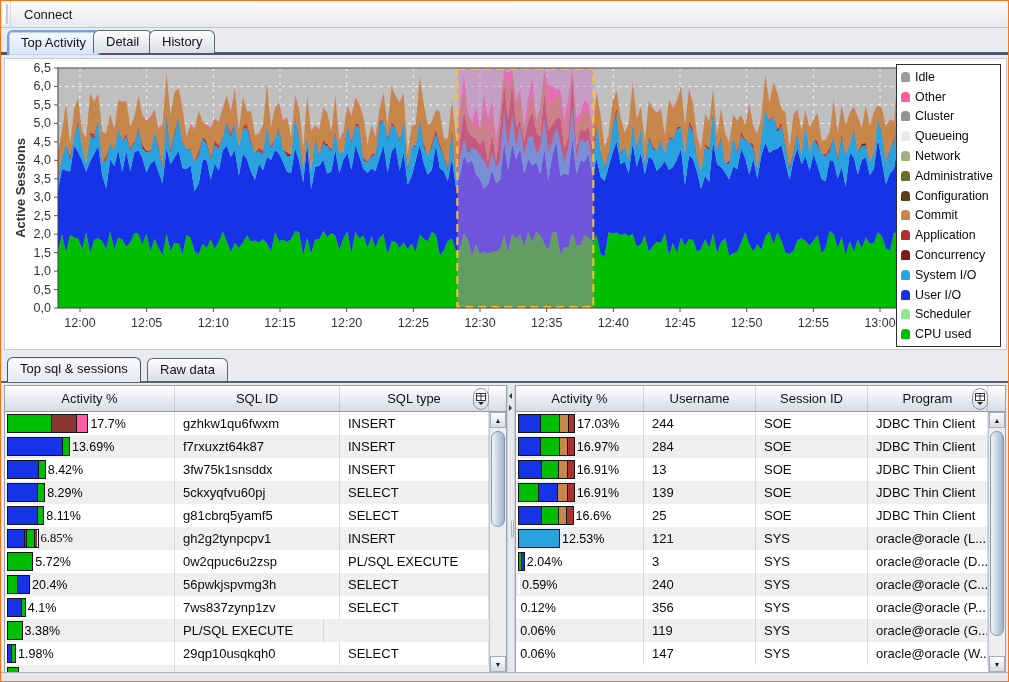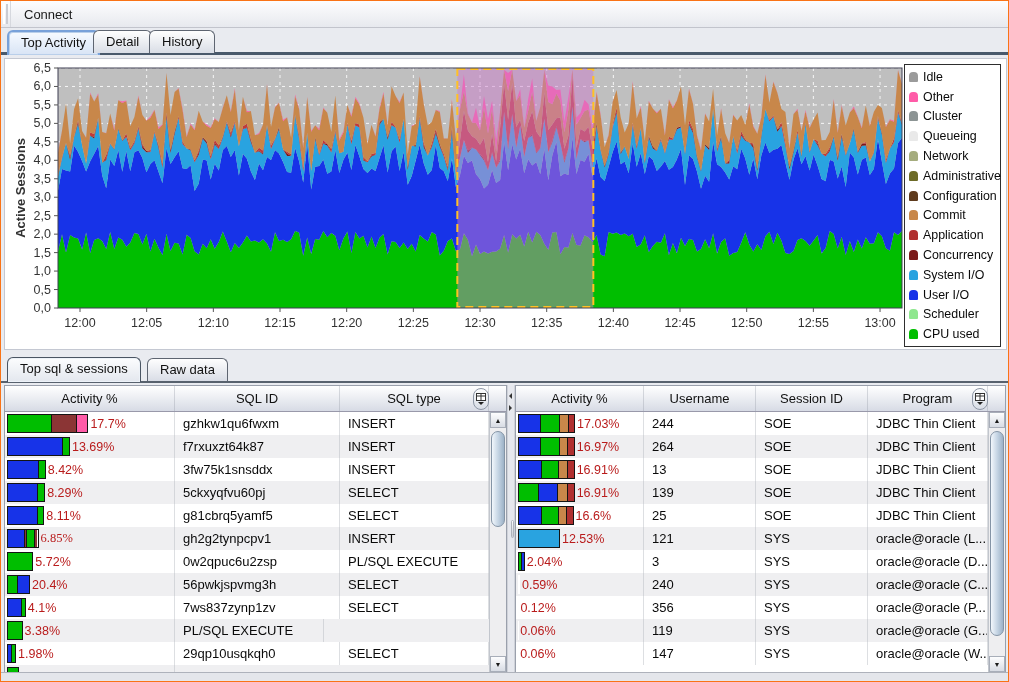--- a/index.html
+++ b/index.html
@@ -24,21 +24,21 @@
     background:linear-gradient(#FEFEFE,#D9DDE6); cursor:default; }
   .tab.selected { border:2px solid #78A1D9; border-bottom:none; bottom:0; height:25px;
     background:linear-gradient(#F6FAFF,#D8E4F5); box-shadow:0 0 0 1px #B9CFEA inset; }
 
   
   #chart-panel { position:absolute; left:3px; top:57px; width:1003px; height:292px;
     background:#FFFFFF; border:1px solid #C4C8D2; }
   #chart-svg { position:absolute; left:0; top:0; }
   #ylabel { position:absolute; left:-64px; top:121px; width:160px; height:16px;
     transform:rotate(-90deg); text-align:center; font-size:13px; font-weight:bold; color:#333; }
-  #legend { position:absolute; right:5px; top:5px; width:97px; background:#FFFFFF;
+  #legend { position:absolute; right:5px; top:5px; width:105px; background:#FFFFFF;
     border:1px solid #2E2E2E; padding:2px 8px 2px 4px; }
   .legend-item { display:flex; align-items:center; height:19.8px; }
   .legend-swatch { width:9px; height:10px; border-radius:4px 4px 1px 1px; margin-right:5px; flex:none; }
   .legend-label { font-size:12.4px; color:#0A0A0A; white-space:nowrap; }
 
   
   #bottom-tabbar { top:355px; }
   #bottom-tabbar .tab.selected { border:1px solid #4A5563; border-bottom:none;
     background:linear-gradient(#FCFDFE,#E3E7EE); box-shadow:0 0 0 1px #EDF2F8 inset; bottom:1px; height:25px; }
   #bottom-tabbar .tabline { height:2px; background:#58626E; }
@@ -57,21 +57,21 @@
   .tbody { position:absolute; left:0; right:17px; top:26px; bottom:0; overflow:hidden; background:#FFF; }
   .trow { display:flex; height:23px; align-items:center; }
   .trow.odd { background:#EFEFF1; }
   .td { font-size:13px; color:#0A0A0A; padding-left:8px; white-space:nowrap; overflow:hidden;
     border-right:1px solid rgba(180,183,190,.45); height:100%; display:flex; align-items:center; }
   .td.activity { padding-left:2px; }
   .bar { height:19px; border:1px solid #141414; display:flex; flex:none; background:#FFF; }
   .bar.empty { border:none; width:0; }
   .bar-seg { height:100%; border-right:1px solid #141414; }
   .bar-seg:last-child { border-right:none; }
-  .pct { font-size:12.5px; margin-left:2px; color:#b91c1c; }
+  .pct { font-size:12.5px; margin-left:2px; color:#000000; }
 
   
   .vscroll { position:absolute; right:0; top:26px; bottom:0; width:17px; background:#EEEEF0;
     border-left:1px solid #C2C6CD; }
   .sb-btn { position:absolute; left:0; right:0; height:16px; background:linear-gradient(#FDFDFE,#D8DCE4);
     border:1px solid #A8AEB9; font-size:7px; color:#1A1A1A; text-align:center; line-height:15px; cursor:pointer; }
   .sb-btn.up { top:0; } .sb-btn.down { bottom:0; }
   .sb-thumb { position:absolute; left:1px; right:1px;
     background:linear-gradient(90deg,#F2F7FC,#C2D2E2 55%,#9DB2C7); border:1px solid #8494A6;
     border-radius:8px; cursor:grab; }
@@ -457,21 +457,21 @@
         <div class="trow odd">
           <div class="td activity" style="width: 128px;">
             <div class="bar" style="width: 56.8495px;">
               <span class="bar-seg" style="width: 40%; background: rgb(23, 51, 232);"></span>
               <span class="bar-seg" style="width: 34%; background: rgb(0, 190, 0);"></span>
               <span class="bar-seg" style="width: 16%; background: rgb(200, 135, 74);"></span>
               <span class="bar-seg" style="width: 10%; background: rgb(176, 48, 48);"></span>
             </div>
             <span class="pct">16.97%</span>
           </div>
-          <div class="td" style="width: 112px;">264</div>
+          <div class="td" style="width: 112px;">284</div>
           <div class="td" style="width: 112px;">SOE</div>
           <div class="td" style="width: 120px;">JDBC Thin Client</div>
         </div>
         <div class="trow even">
           <div class="td activity" style="width: 128px;">
             <div class="bar" style="width: 56.6485px;">
               <span class="bar-seg" style="width: 42%; background: rgb(23, 51, 232);"></span>
               <span class="bar-seg" style="width: 32%; background: rgb(0, 190, 0);"></span>
               <span class="bar-seg" style="width: 16%; background: rgb(200, 135, 74);"></span>
               <span class="bar-seg" style="width: 10%; background: rgb(176, 48, 48);"></span>

